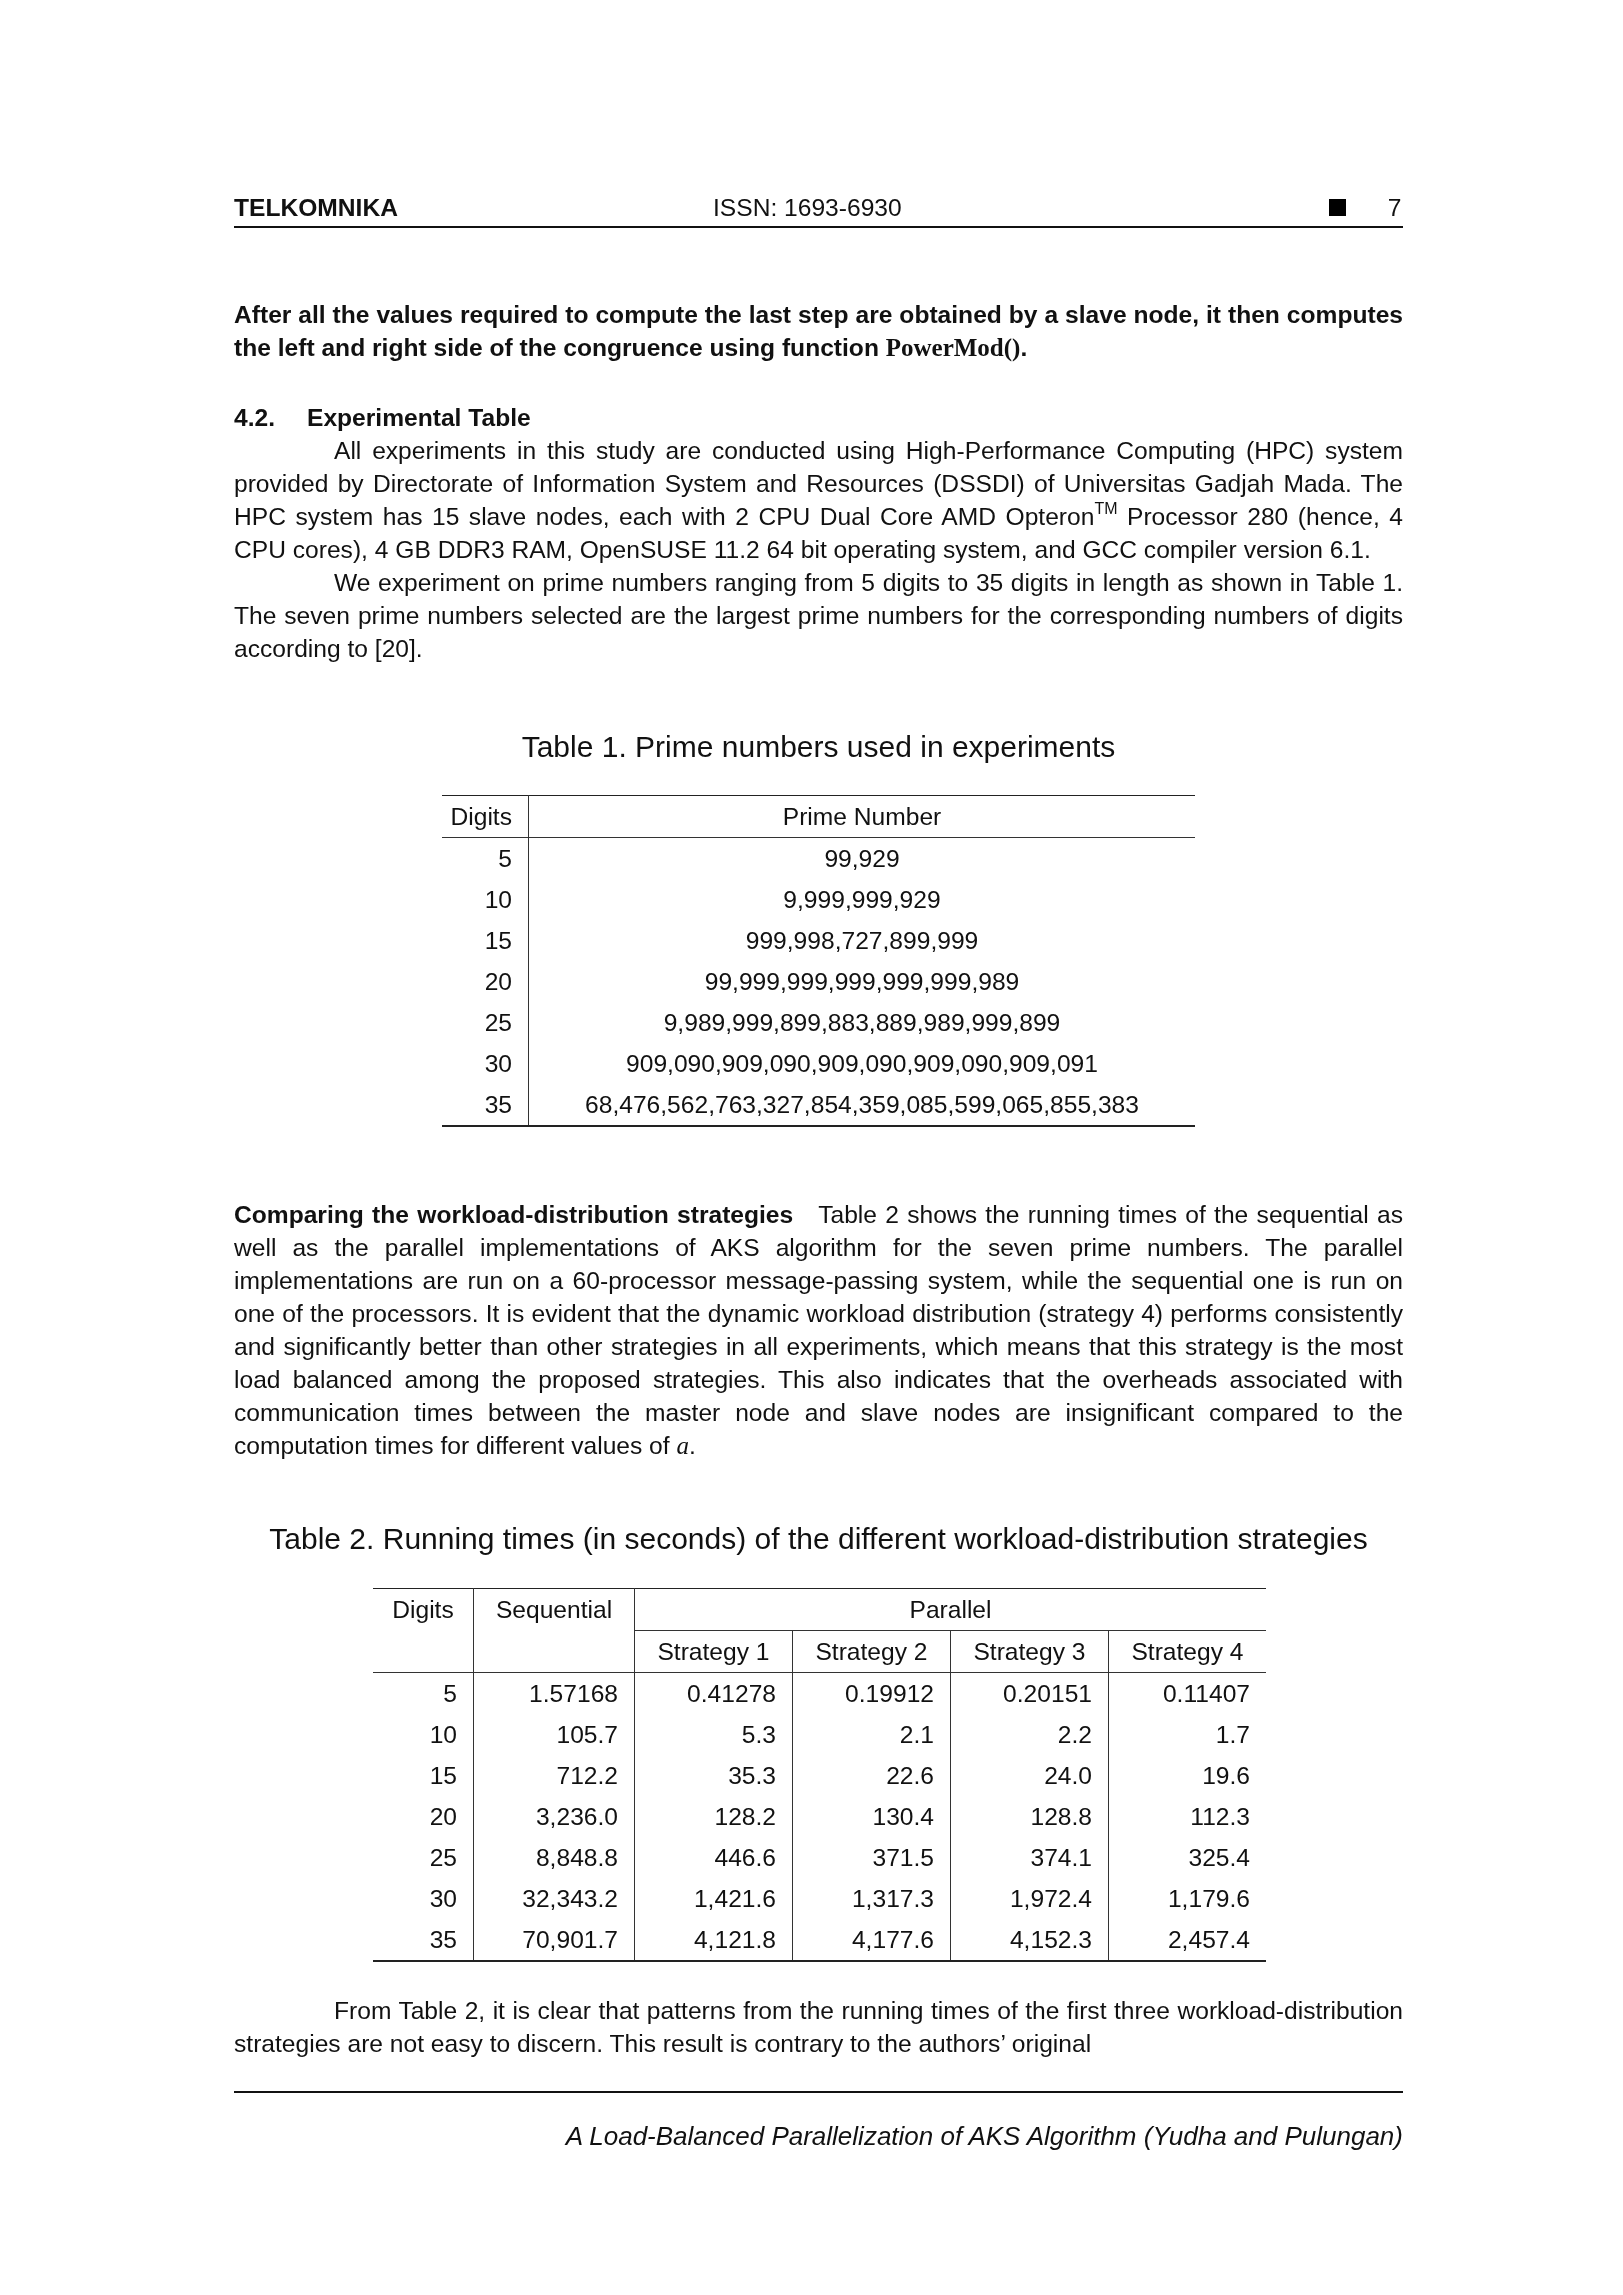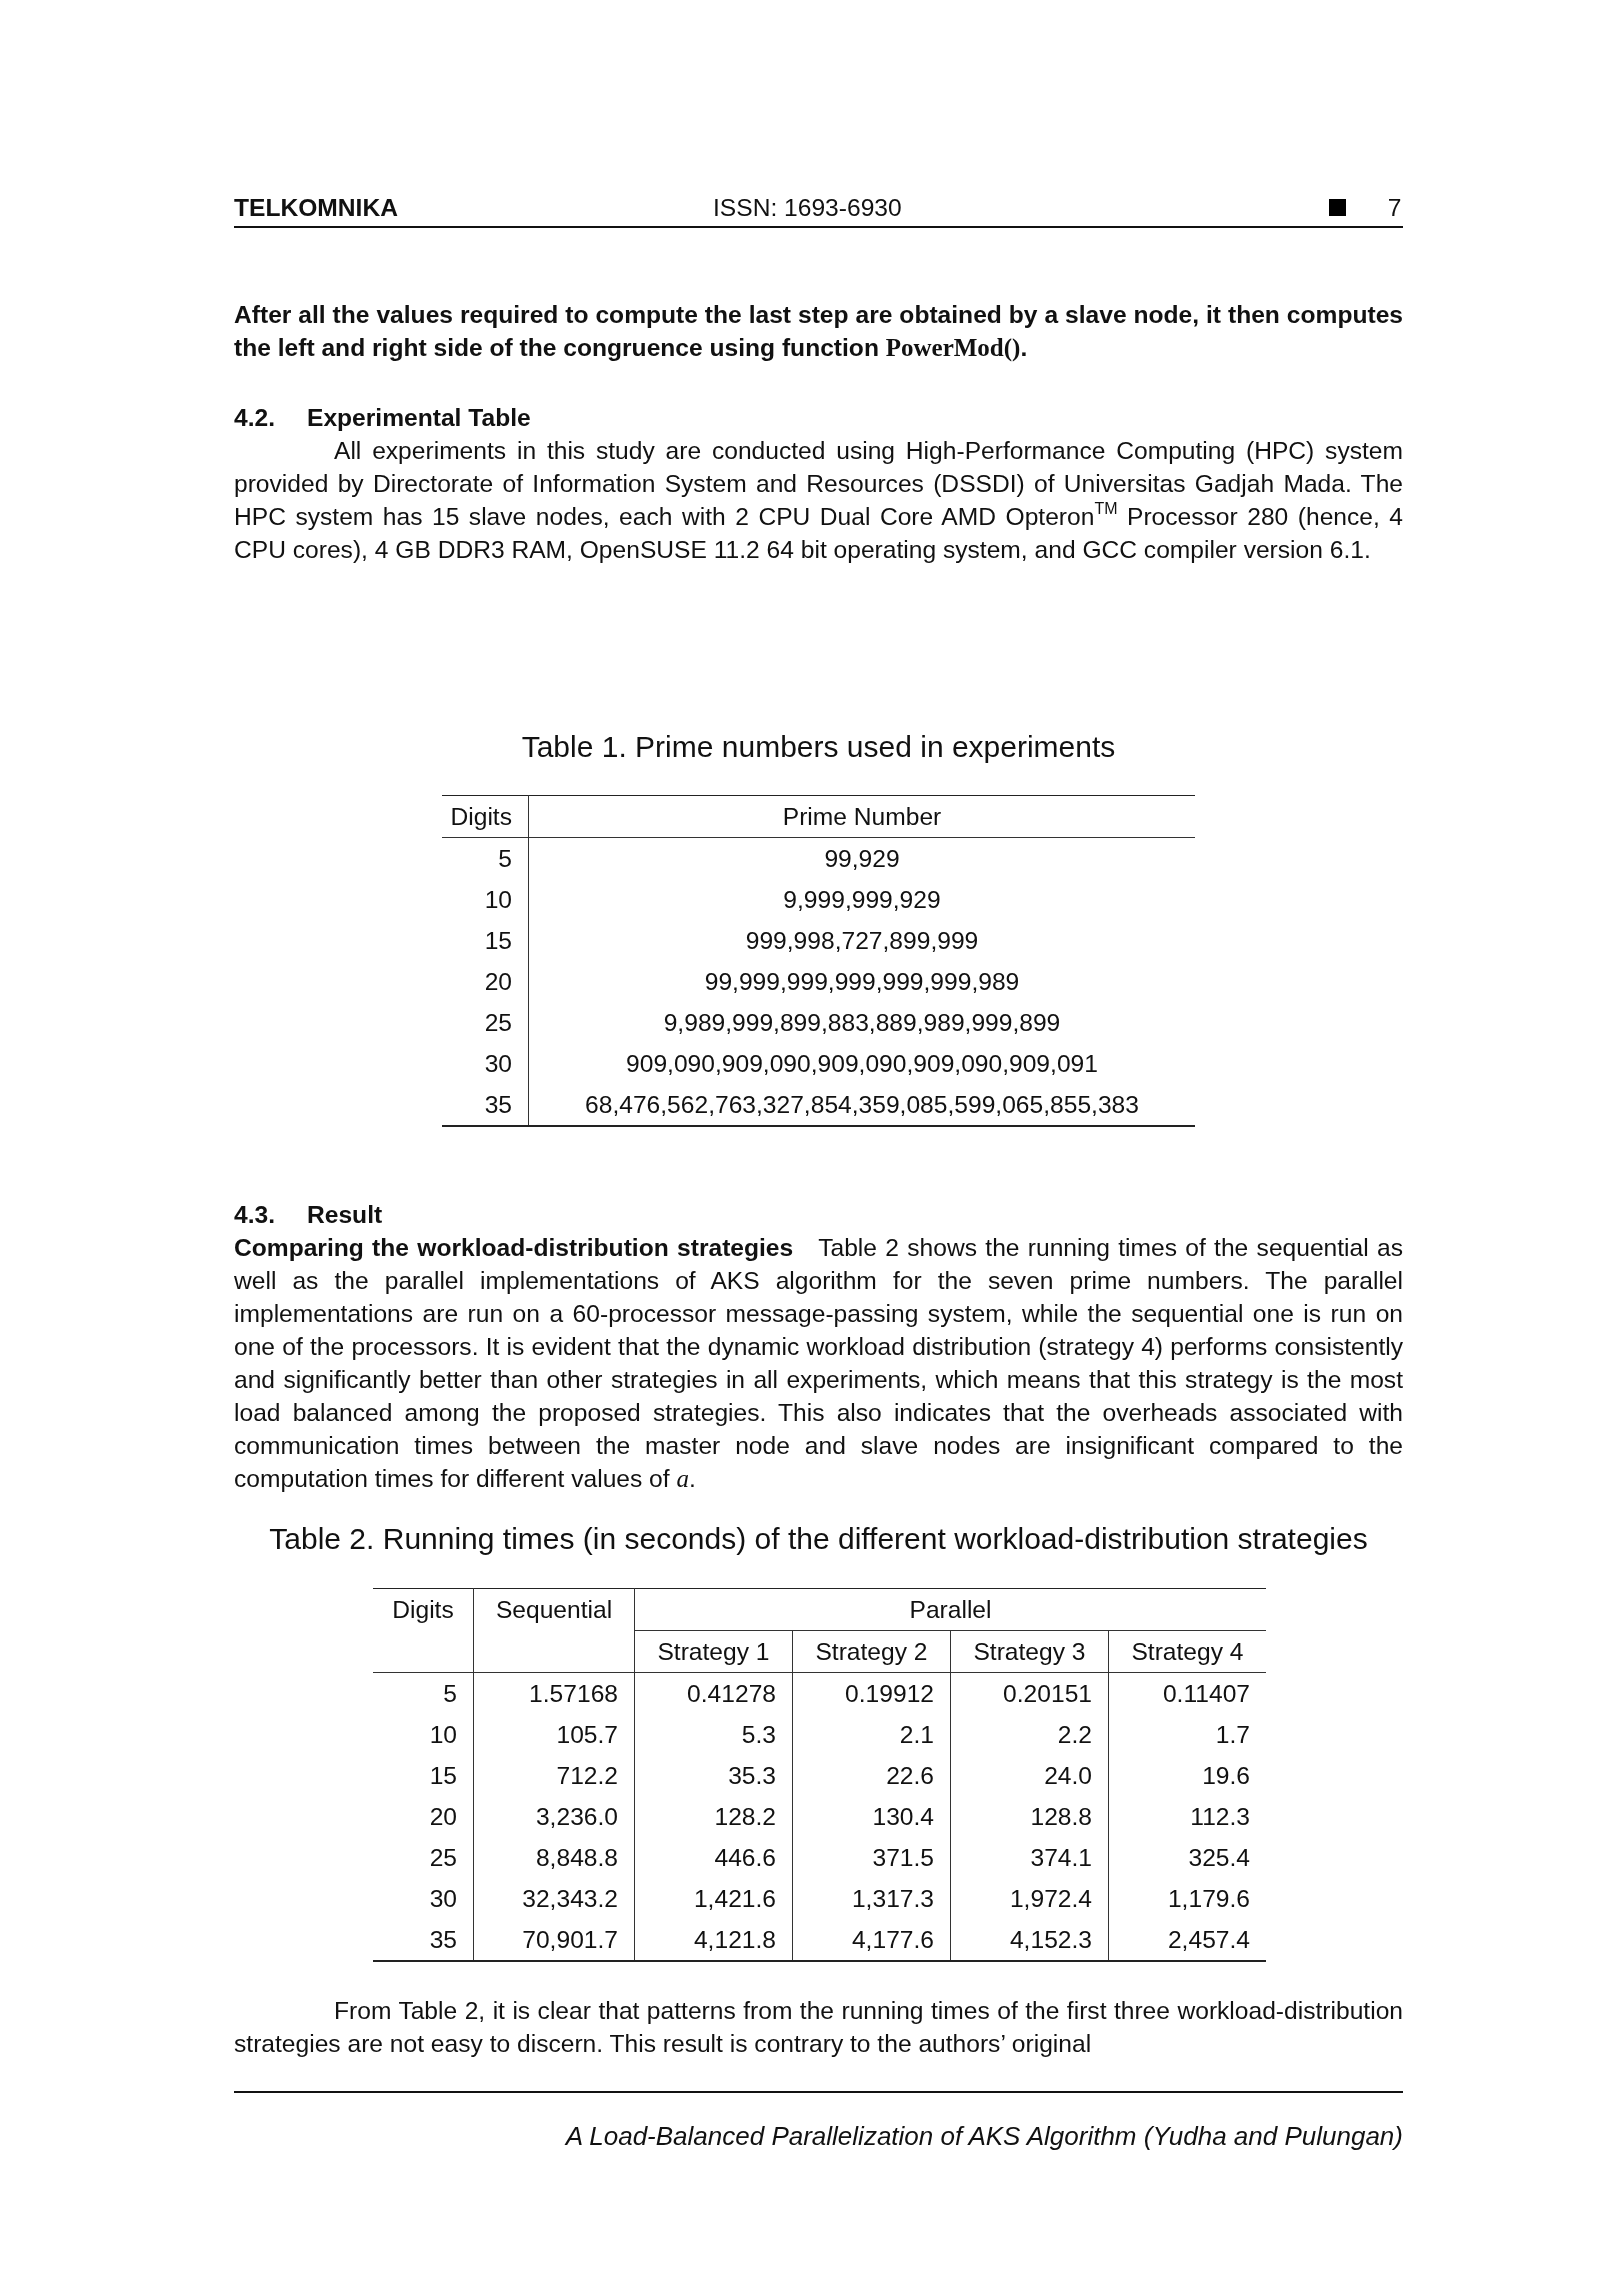--- a/index.html
+++ b/index.html
@@ -57,20 +57,21 @@
 
 <div class="abs col" style="top:298px;font-weight:bold;">
   <p class="body"><span>After all the values required to compute the last step are obtained by a slave node, it then computes the left and right side of the congruence using function </span><span class="math">PowerMod()</span><span>.</span></p>
 </div>
 
 <div class="abs col" style="top:401px;">
   <div class="sec">
     <span class="num">4.2.</span><span>Experimental Table</span>
   </div>
   <p class="body indent"><span>All experiments in this study are conducted using High-Performance Computing (HPC) system provided by Directorate of Information System and Resources (DSSDI) of Universitas Gadjah Mada. The HPC system has 15 slave nodes, each with 2 CPU Dual Core AMD Opteron</span><sup>TM</sup><span> Processor 280 (hence, 4 CPU cores), 4 GB DDR3 RAM, OpenSUSE 11.2 64 bit operating system, and GCC compiler version 6.1.</span></p>
+  <p class="body indent">We experiment on prime numbers ranging from 5 digits to 35 digits in length as shown in Table 1. The seven prime numbers selected are the largest prime numbers for the corresponding numbers of digits according to [20].</p>
 </div>
 
 <div class="abs col caption" style="top:731px;">Table 1. Prime numbers used in experiments</div>
 
 <table class="t t1">
   <thead>
     <tr>
       <th class="dg">Digits</th>
       <th>Prime Number</th>
     </tr>
@@ -101,23 +102,20 @@
         <td class="pn">909,090,909,090,909,090,909,090,909,091</td>
       </tr>
       <tr>
         <td class="dg">35</td>
         <td class="pn">68,476,562,763,327,854,359,085,599,065,855,383</td>
       </tr>
     </tbody>
 </table>
 
 <div class="abs col" style="top:1198px;">
-  <div class="sec">
-    <span class="num">4.3.</span><span>Result</span>
-  </div>
   <p class="body"><b>Comparing the workload-distribution strategies</b>&nbsp;&nbsp;&nbsp;<span>Table 2 shows the running times of the sequential as well as the parallel implementations of AKS algorithm for the seven prime numbers. The parallel implementations are run on a 60-processor message-passing system, while the sequential one is run on one of the processors. It is evident that the dynamic workload distribution (strategy 4) performs consistently and significantly better than other strategies in all experiments, which means that this strategy is the most load balanced among the proposed strategies. This also indicates that the overheads associated with communication times between the master node and slave nodes are insignificant compared to the computation times for different values of </span><span class="mathi">a</span><span>.</span></p>
 </div>
 
 <div class="abs col caption" style="top:1523px;">Table 2. Running times (in seconds) of the different workload-distribution strategies</div>
 
 <table class="t t2">
   <thead>
     <tr class="h1">
       <th class="dg vr" rowspan="2" style="width:68px;text-align:center;padding:0 16px;">Digits</th>
       <th class="sq vr" rowspan="2" style="width:128px;">Sequential</th>

